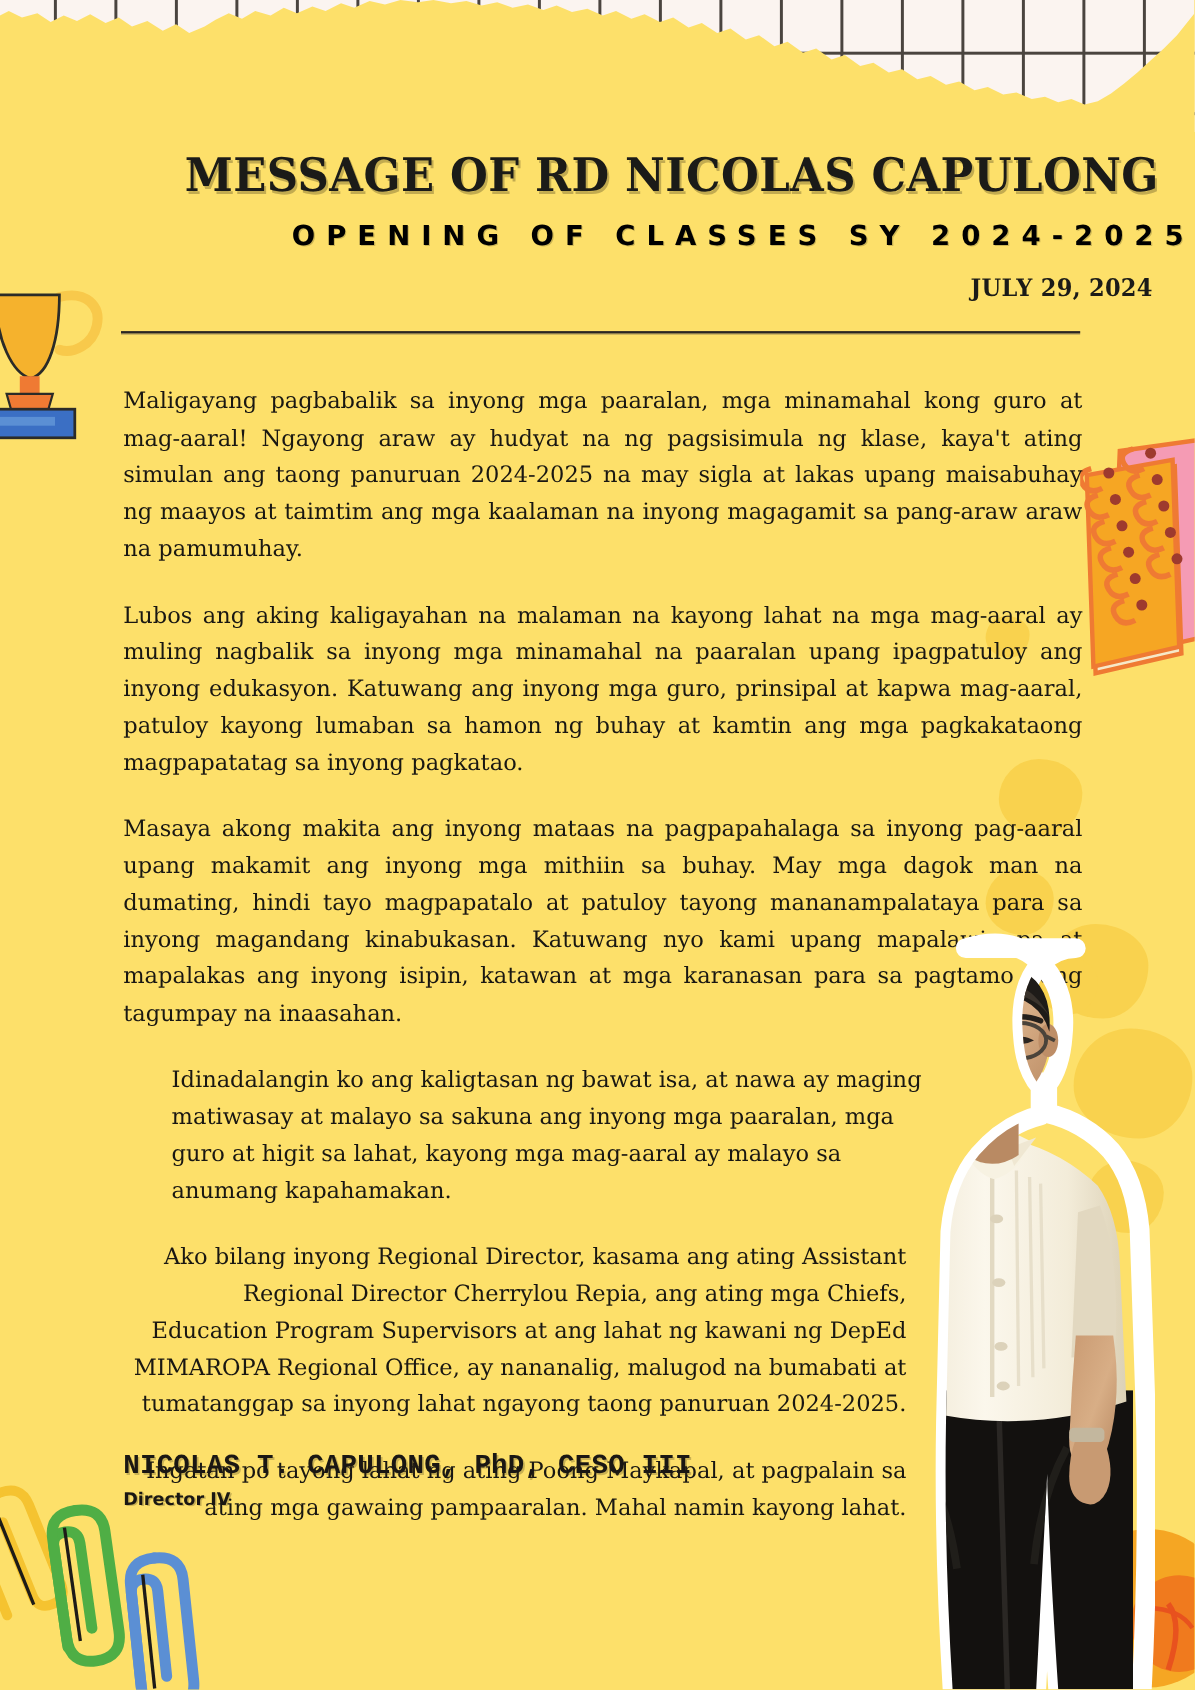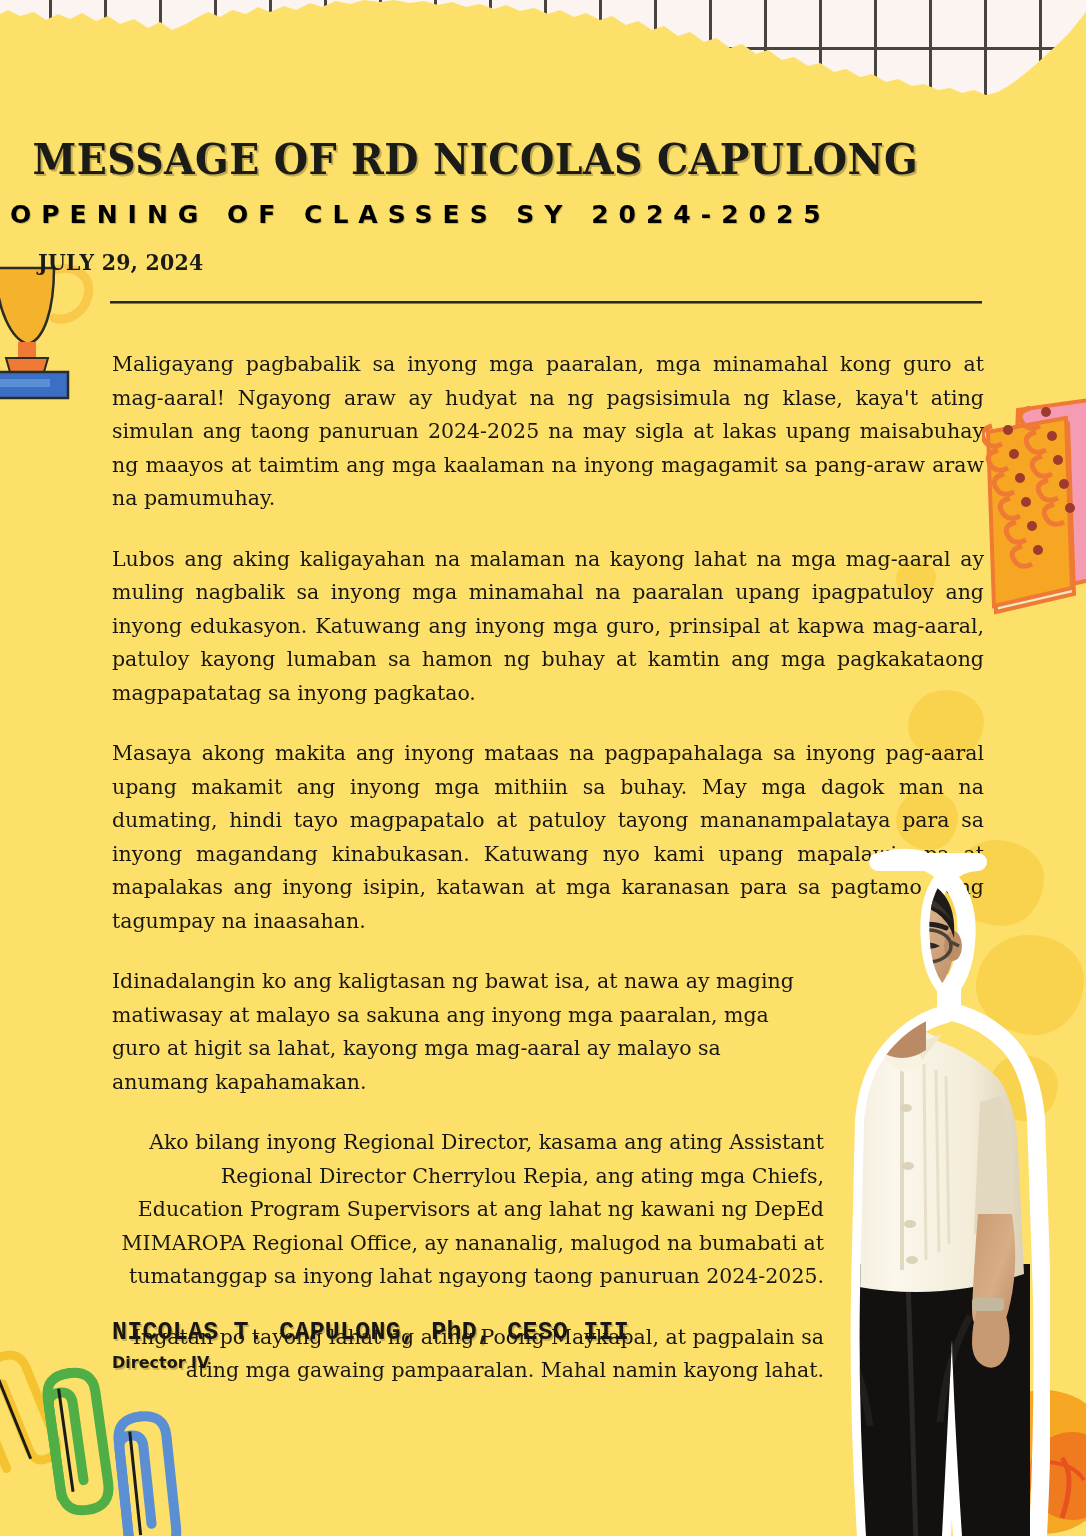--- a/index.html
+++ b/index.html
@@ -56,21 +56,21 @@
 
   
   #orange-corner { position:absolute; right:0; bottom:0; width:120px; height:170px; z-index:2; }
 
   
   #header {
     position: absolute;
     left: 0; top: 138px;
     width: 1086px;
     z-index: 5;
-    text-align: left;
+    text-align: right;
   }
   #doc-title {
     font-family: "DejaVu Serif", "Liberation Serif", serif;
     font-weight: 700;
     font-size: 42px;
     letter-spacing: 0.4px;
     color: #1b1b18;
     margin: 0;
     line-height: 1.05;
     transform: scaleX(0.94);
@@ -112,21 +112,21 @@
     color: #191712;
   }
   .para {
     font-family: "DejaVu Serif", "Liberation Serif", serif;
     font-size: 20.5px;
     line-height: 33.5px;
     margin: 0 0 27px 0;
     transform-origin: left top;
   }
   .para.justify { text-align: justify; }
-  .para.narrow { width: 700px; text-align: left; }
+  .para.narrow { width: 700px; text-align: left; margin-left: 44px; }
   .para.narrow2 { width: 712px; text-align: right; }
 
   
   #photo-wrap {
     position: absolute;
     right: 36px; bottom: 0;
     width: 290px; height: 690px;
     z-index: 6;
   }
 

